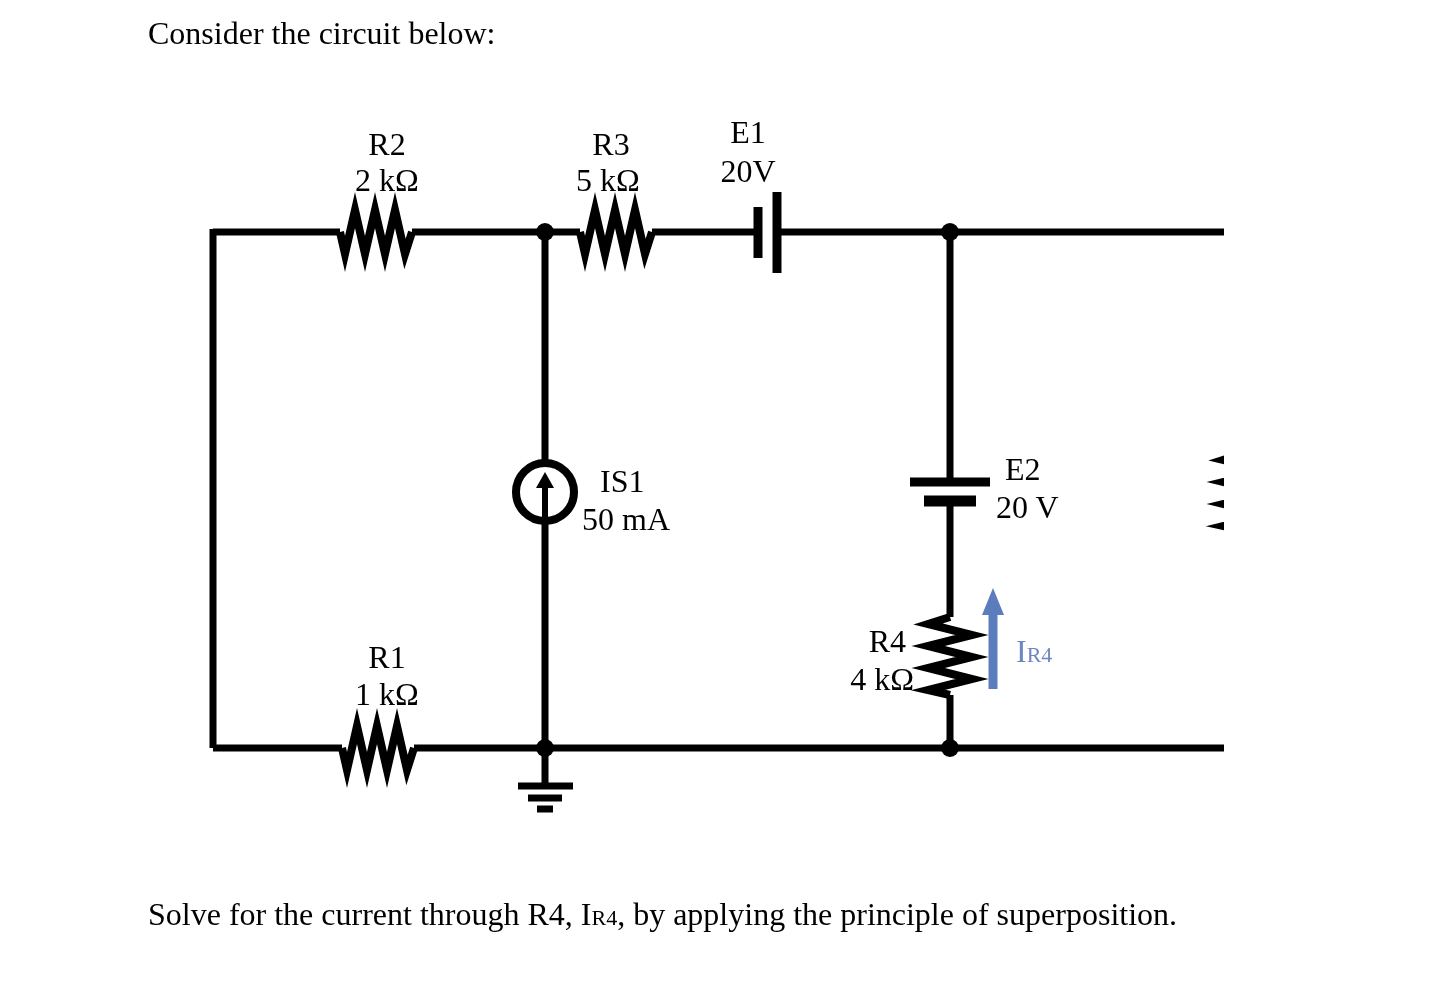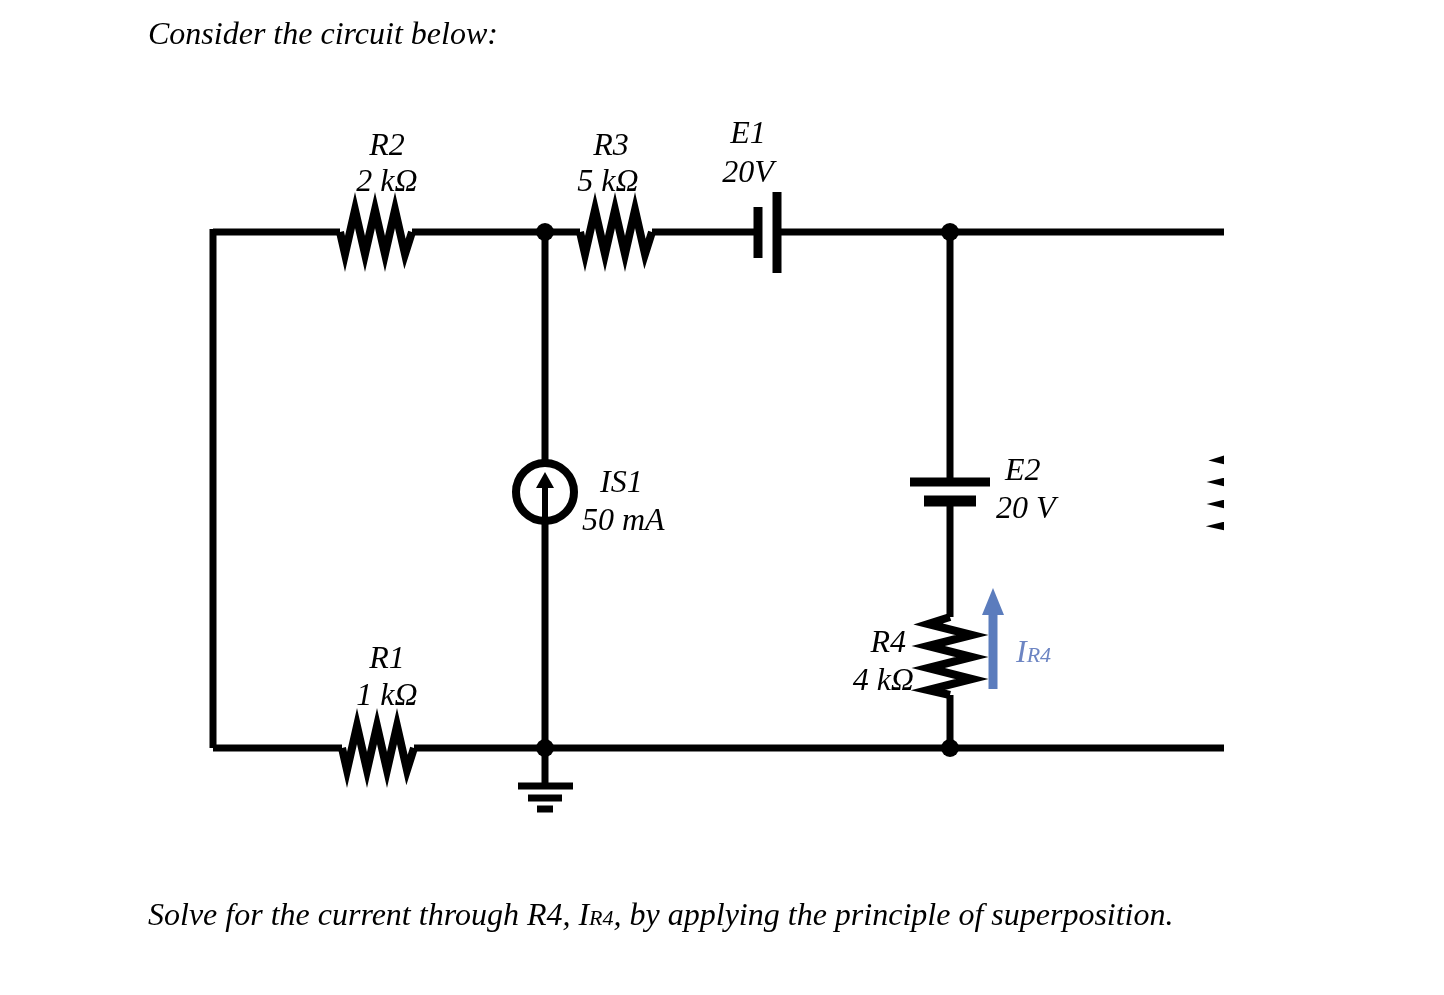--- a/index.html
+++ b/index.html
@@ -3,21 +3,20 @@
 <meta charset="utf-8">
 <style>
   html, body { margin: 0; padding: 0; background: #ffffff; }
   .page {
     position: relative;
     width: 1224px;
     height: 995px;
     background: #ffffff;
     font-family: "Liberation Serif", serif;
     overflow: hidden;
-    font-style: italic;
   }
   svg { display: block; }
   text {
     fill: #000000;
     font-family: "Liberation Serif", serif;
     font-size: 32px;
   }
   .sub { font-size: 22px; }
   .blue-label { fill: #6d85c3; }
   .wire { stroke: #000000; stroke-width: 7; fill: none; }

